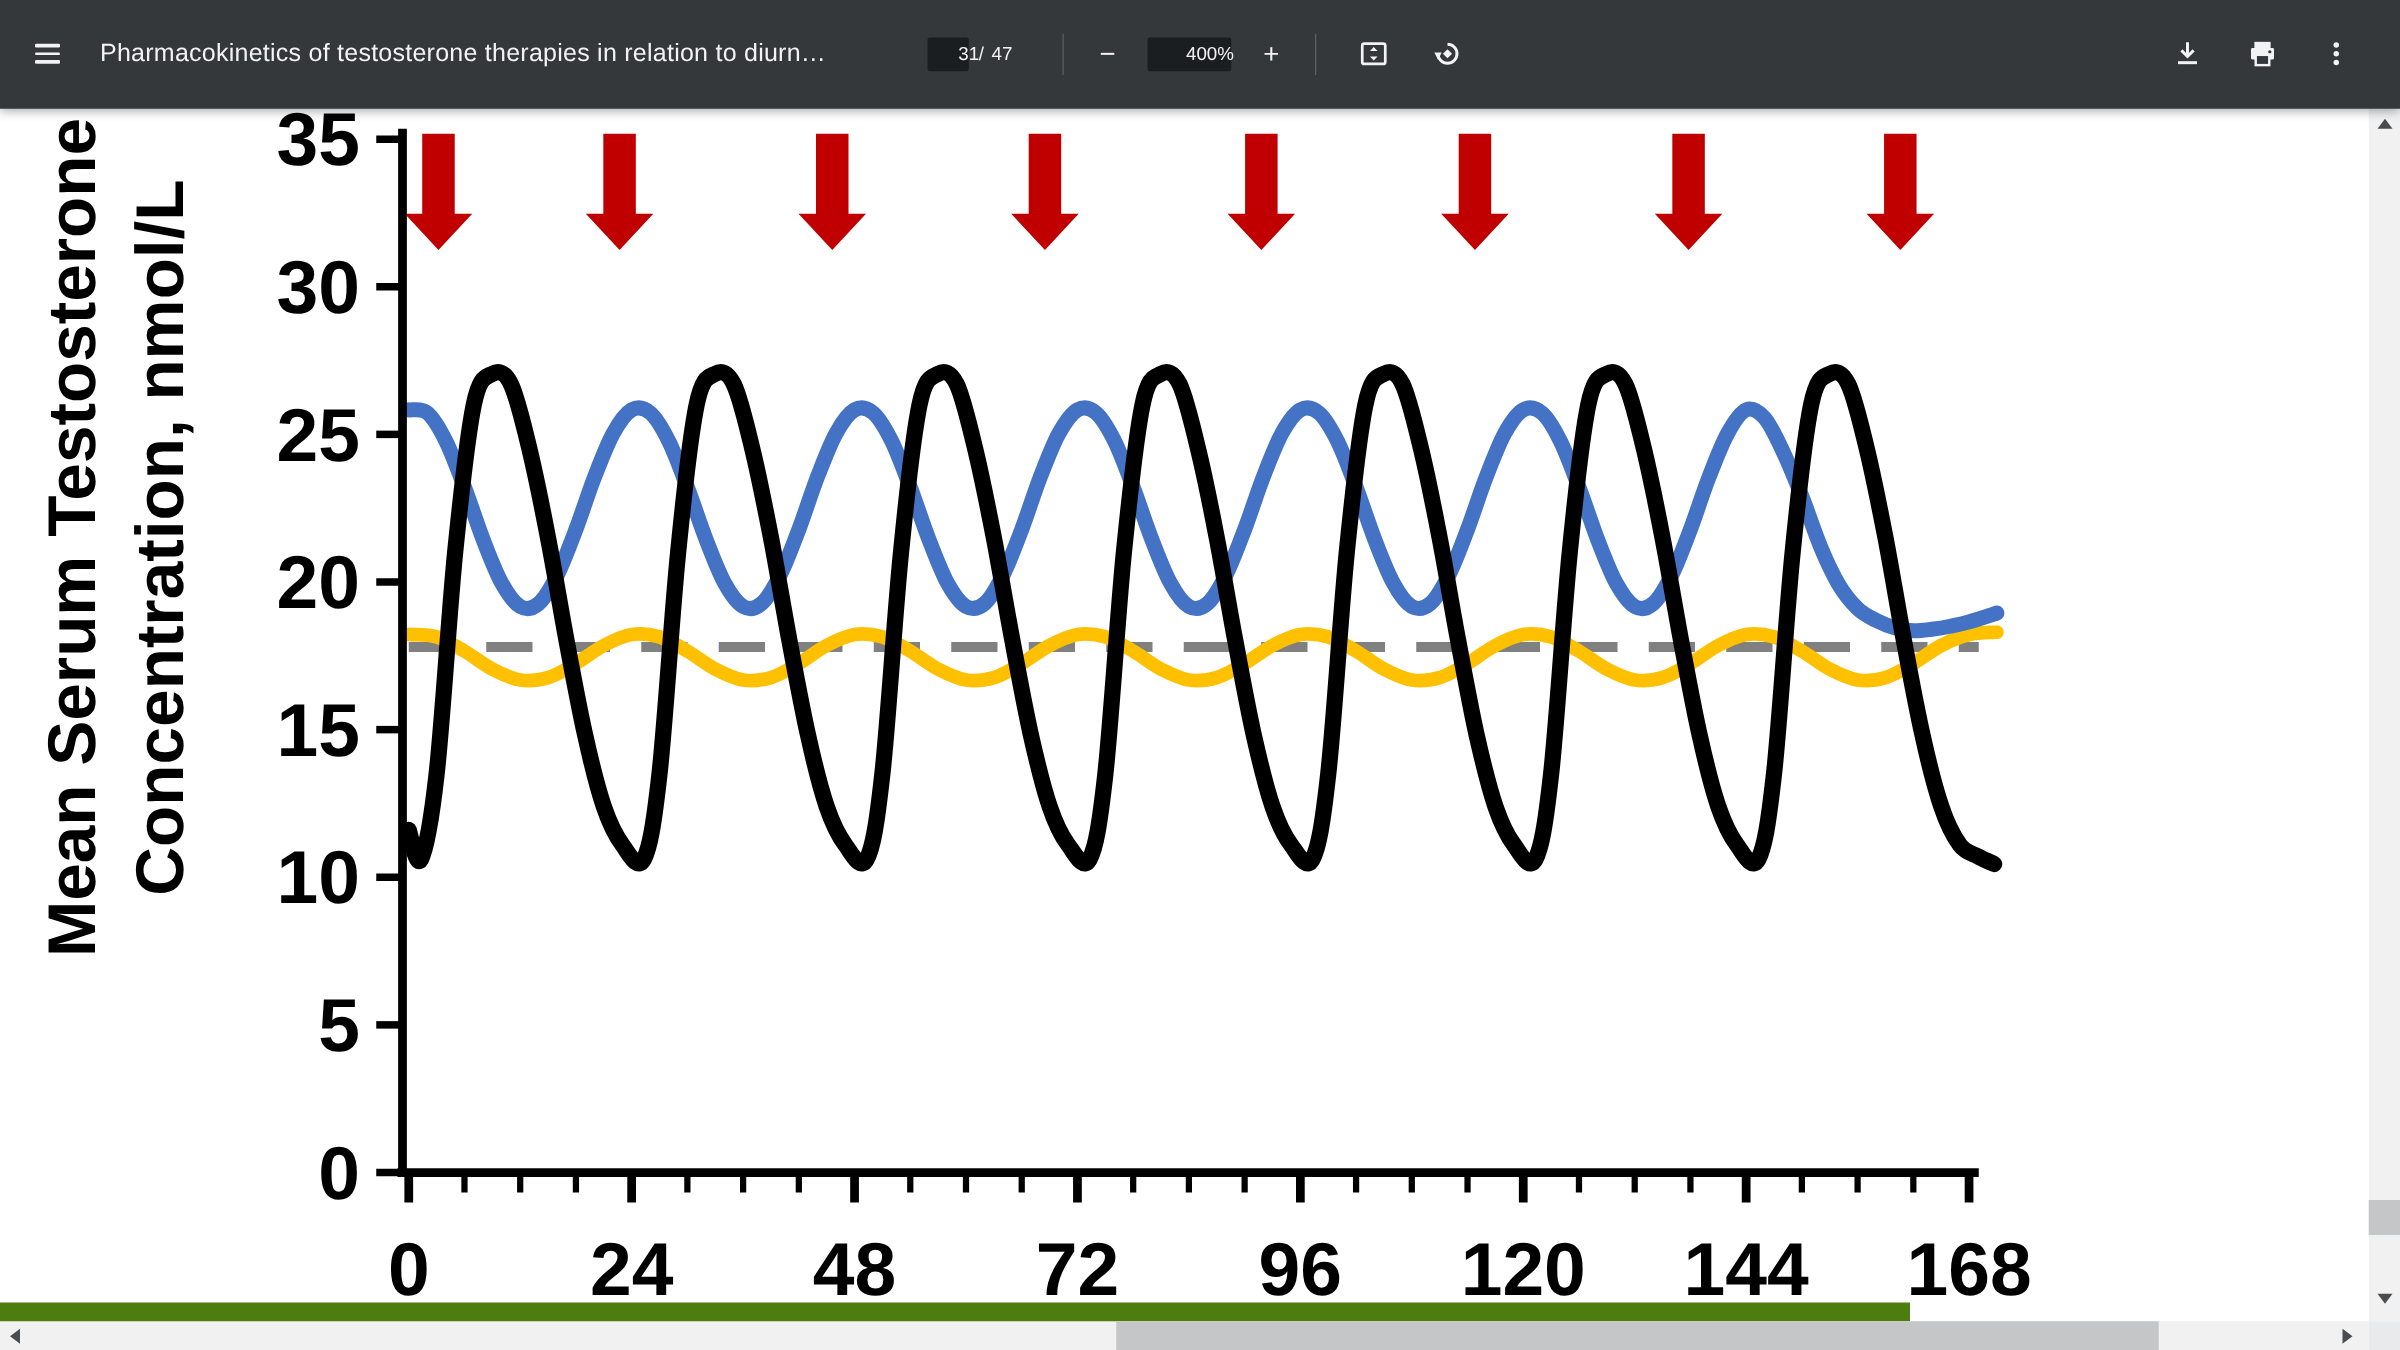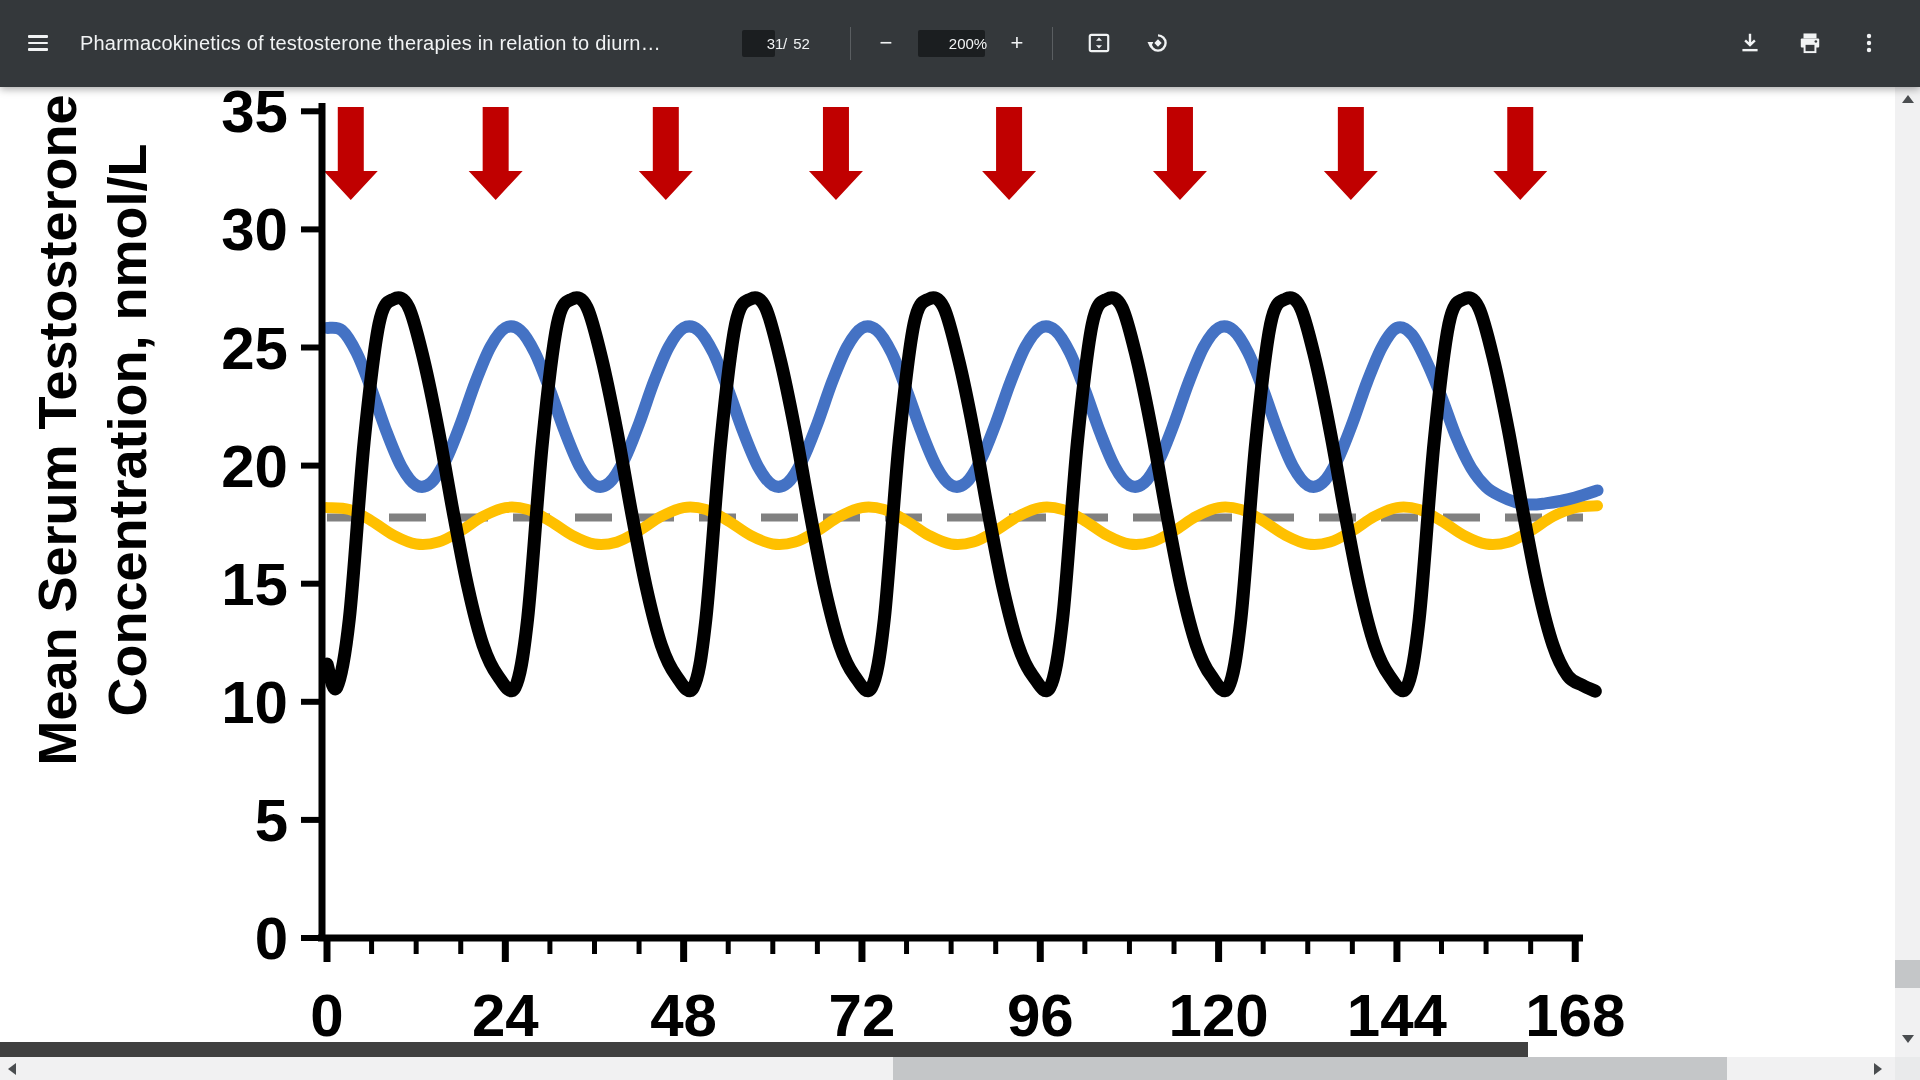--- a/index.html
+++ b/index.html
@@ -1,18 +1,18 @@
 <!DOCTYPE html>
 <html><head>
 <meta charset="utf-8">
 <style>
   * { margin:0; padding:0; box-sizing:border-box; }
   html,body { width:1920px; height:1080px; overflow:hidden; background:#fff;
               font-family:"Liberation Sans", sans-serif; }
-  #stage { position:relative; width:1528px; height:1080px; background:#404040; }
+  #stage { position:relative; width:1528px; height:1080px; background:#4d7c0f; }
 
   
   #toolbar { position:absolute; left:0; top:0; width:1920px; height:87px;
              background:#34383b; box-shadow:0 2px 8px rgba(0,0,0,.35); z-index:5; }
   .tb-btn { position:absolute; width:40px; height:40px; top:23px; border:none; background:transparent;
             display:flex; align-items:center; justify-content:center; cursor:pointer; border-radius:50%; }
   #hamburger { left:18px; }
   .h-bars { width:20px; height:16px; display:flex; flex-direction:column; justify-content:space-between; }
   .h-bars span { display:block; height:2.6px; background:#f1f3f4; border-radius:1px; }
   #doc-title { position:absolute; left:80px; top:0; height:87px; line-height:87px;
@@ -60,29 +60,29 @@
           <span></span>
         </span>
     </button>
     <div id="doc-title">Pharmacokinetics of testosterone therapies in relation to diurn…</div>
 
     <div class="dark-box" id="page-box">
       <span>31</span>
     </div>
     <div id="page-of">
       <span>/</span>
-      <span>52</span>
+      <span>47</span>
     </div>
 
     <div class="tb-sep" id="sep1"></div>
     <button class="tb-btn glyph-btn" id="zoom-out">
       <span>−</span>
     </button>
     <div class="dark-box" id="zoom-box">
-      <span>200%</span>
+      <span>400%</span>
     </div>
     <button class="tb-btn glyph-btn" id="zoom-in">
       <span>+</span>
     </button>
     <div class="tb-sep" id="sep2"></div>
 
     <button class="tb-btn" id="fit-btn">
       <svg class="tb-icon" width="26" height="26" viewBox="0 0 24 24">
         <rect x="3.5" y="4.5" width="17" height="15" rx="1.5" fill="none" stroke="#f1f3f4" stroke-width="2"></rect>
         <path d="M12 7 L14.8 10 L9.2 10 Z" fill="#f1f3f4"></path>

